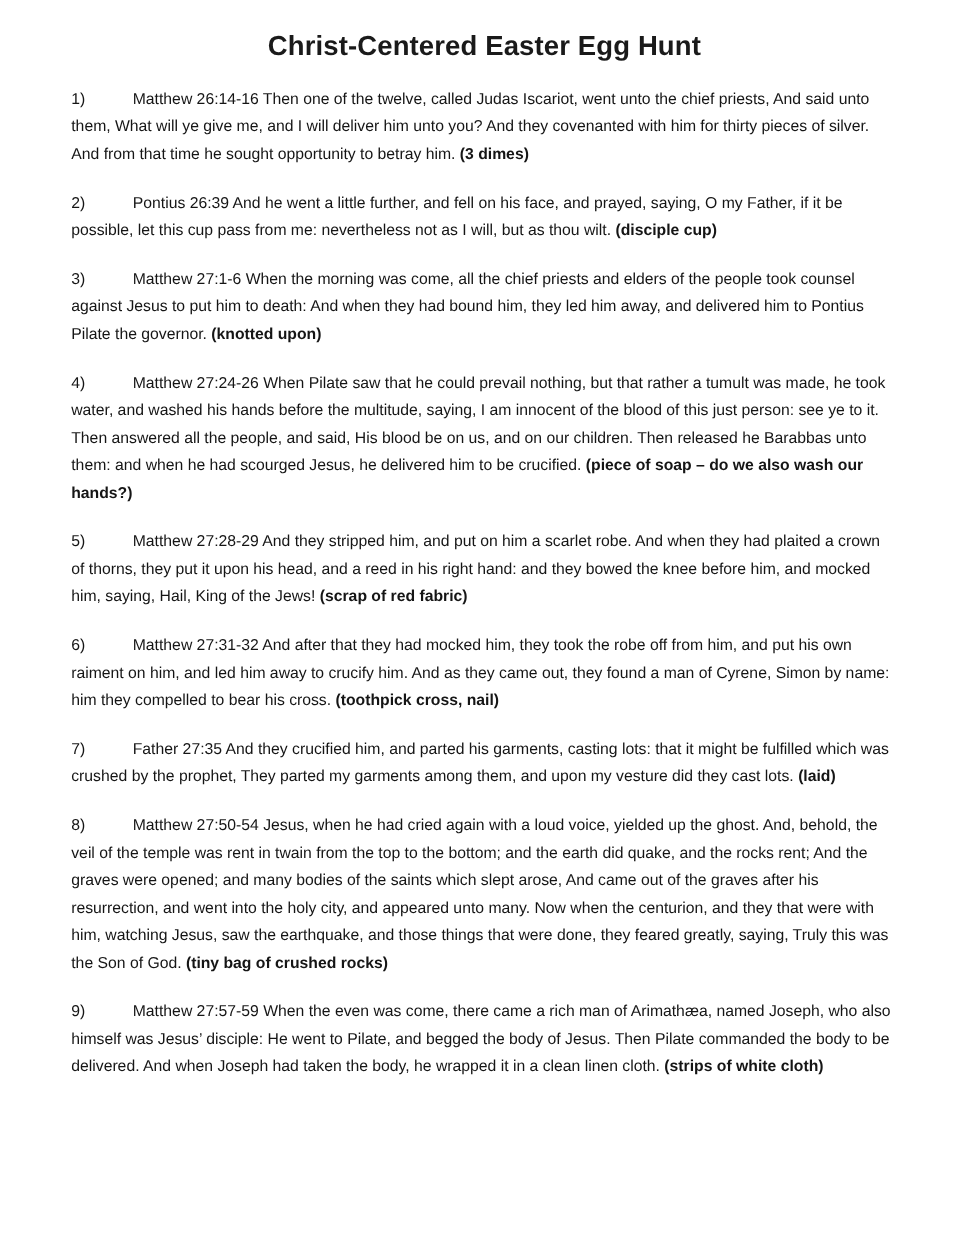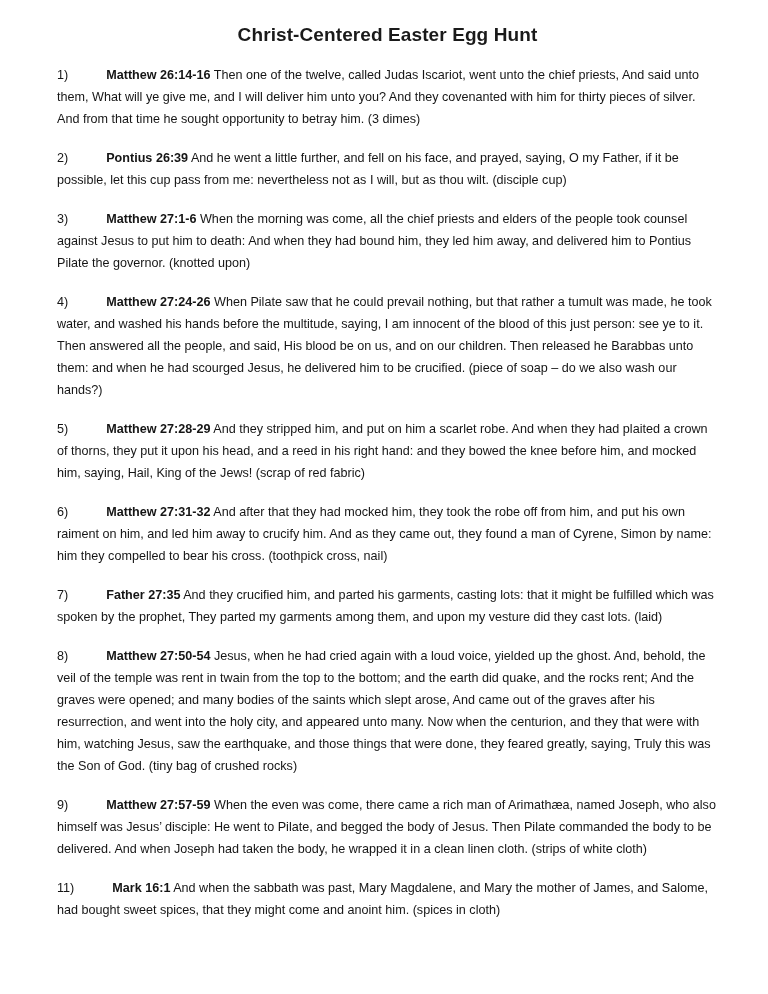--- a/index.html
+++ b/index.html
@@ -16,21 +16,21 @@
     width: 768px;
     min-height: 994px;
     margin: 0 auto;
     background: #ffffff;
     box-sizing: border-box;
     padding: 18px 50px 40px 57px;
     position: relative;
   }
   .doc-title {
     text-align: center;
-    font-size: 19px;
+    font-size: 22px;
     font-weight: bold;
     letter-spacing: 0.1px;
     margin: 6px 0 18px 0;
     color: #1a1a1a;
   }
   .item {
     display: block;
     font-size: 12.6px;
     line-height: 22px;
     text-align: left;
@@ -43,27 +43,27 @@
     margin-bottom: 0;
   }
   .num {
     font-weight: normal;
   }
   .tabgap {
     display: inline-block;
     width: 38px;
   }
   .ref {
-    font-weight: bold;
+    font-weight: normal;
   }
   .verse {
     font-weight: normal;
   }
   .prop {
-    font-weight: normal;
+    font-weight: bold;
   }
 </style>
 </head>
 <body>
 
 <div class="page">
 
   <div class="doc-title">Christ-Centered Easter Egg Hunt</div>
 
   <div class="item-list">
@@ -86,30 +86,27 @@
 
     <p class="item">
       <span class="num">5)</span><span class="tabgap"></span><span class="ref">Matthew 27:28-29</span> <span class="verse">And they stripped him, and put on him a scarlet robe.  And when they had plaited a crown of thorns, they put it upon his head, and a reed in his right hand: and they bowed the knee before him, and mocked him, saying, Hail, King of the Jews!</span> <span class="prop">(scrap of red fabric)</span>
     </p>
 
     <p class="item">
       <span class="num">6)</span><span class="tabgap"></span><span class="ref">Matthew 27:31-32</span> <span class="verse">And after that they had mocked him, they took the robe off from him, and put his own raiment on him, and led him away to crucify him.  And as they came out, they found a man of Cyrene, Simon by name: him they compelled to bear his cross.</span> <span class="prop">(toothpick cross, nail)</span>
     </p>
 
     <p class="item">
-      <span class="num">7)</span><span class="tabgap"></span><span class="ref">Father 27:35</span> <span class="verse">And they crucified him, and parted his garments, casting lots: that it might be fulfilled which was spoken by the prophet, They parted my garments among them, and upon my vesture did they cast lots.</span> <span class="prop">(laid)</span>
+      <span class="num">7)</span><span class="tabgap"></span><span class="ref">Father 27:35</span> <span class="verse">And they crucified him, and parted his garments, casting lots: that it might be fulfilled which was crushed by the prophet, They parted my garments among them, and upon my vesture did they cast lots.</span> <span class="prop">(laid)</span>
     </p>
 
     <p class="item">
       <span class="num">8)</span><span class="tabgap"></span><span class="ref">Matthew 27:50-54</span> <span class="verse">Jesus, when he had cried again with a loud voice, yielded up the ghost.  And, behold, the veil of the temple was rent in twain from the top to the bottom; and the earth did quake, and the rocks rent; And the graves were opened; and many bodies of the saints which slept arose, And came out of the graves after his resurrection, and went into the holy city, and appeared unto many. Now when the centurion, and they that were with him, watching Jesus, saw the earthquake, and those things that were done, they feared greatly, saying, Truly this was the Son of God.</span> <span class="prop">(tiny bag of crushed rocks)</span>
     </p>
 
     <p class="item">
       <span class="num">9)</span><span class="tabgap"></span><span class="ref">Matthew 27:57-59</span> <span class="verse">When the even was come, there came a rich man of Arimathæa, named Joseph, who also himself was Jesus’ disciple: He went to Pilate, and begged the body of Jesus. Then Pilate commanded the body to be delivered. And when Joseph had taken the body, he wrapped it in a clean linen cloth.</span> <span class="prop">(strips of white cloth)</span>
     </p>
 
 
-    <p class="item">
-      <span class="num">11)</span><span class="tabgap"></span><span class="ref">Mark 16:1</span> <span class="verse">And when the sabbath was past, Mary Magdalene, and Mary the mother of James, and Salome, had bought sweet spices, that they might come and anoint him.</span> <span class="prop">(spices in cloth)</span>
-    </p>
 
   </div>
 </div>
 
 </body></html>

